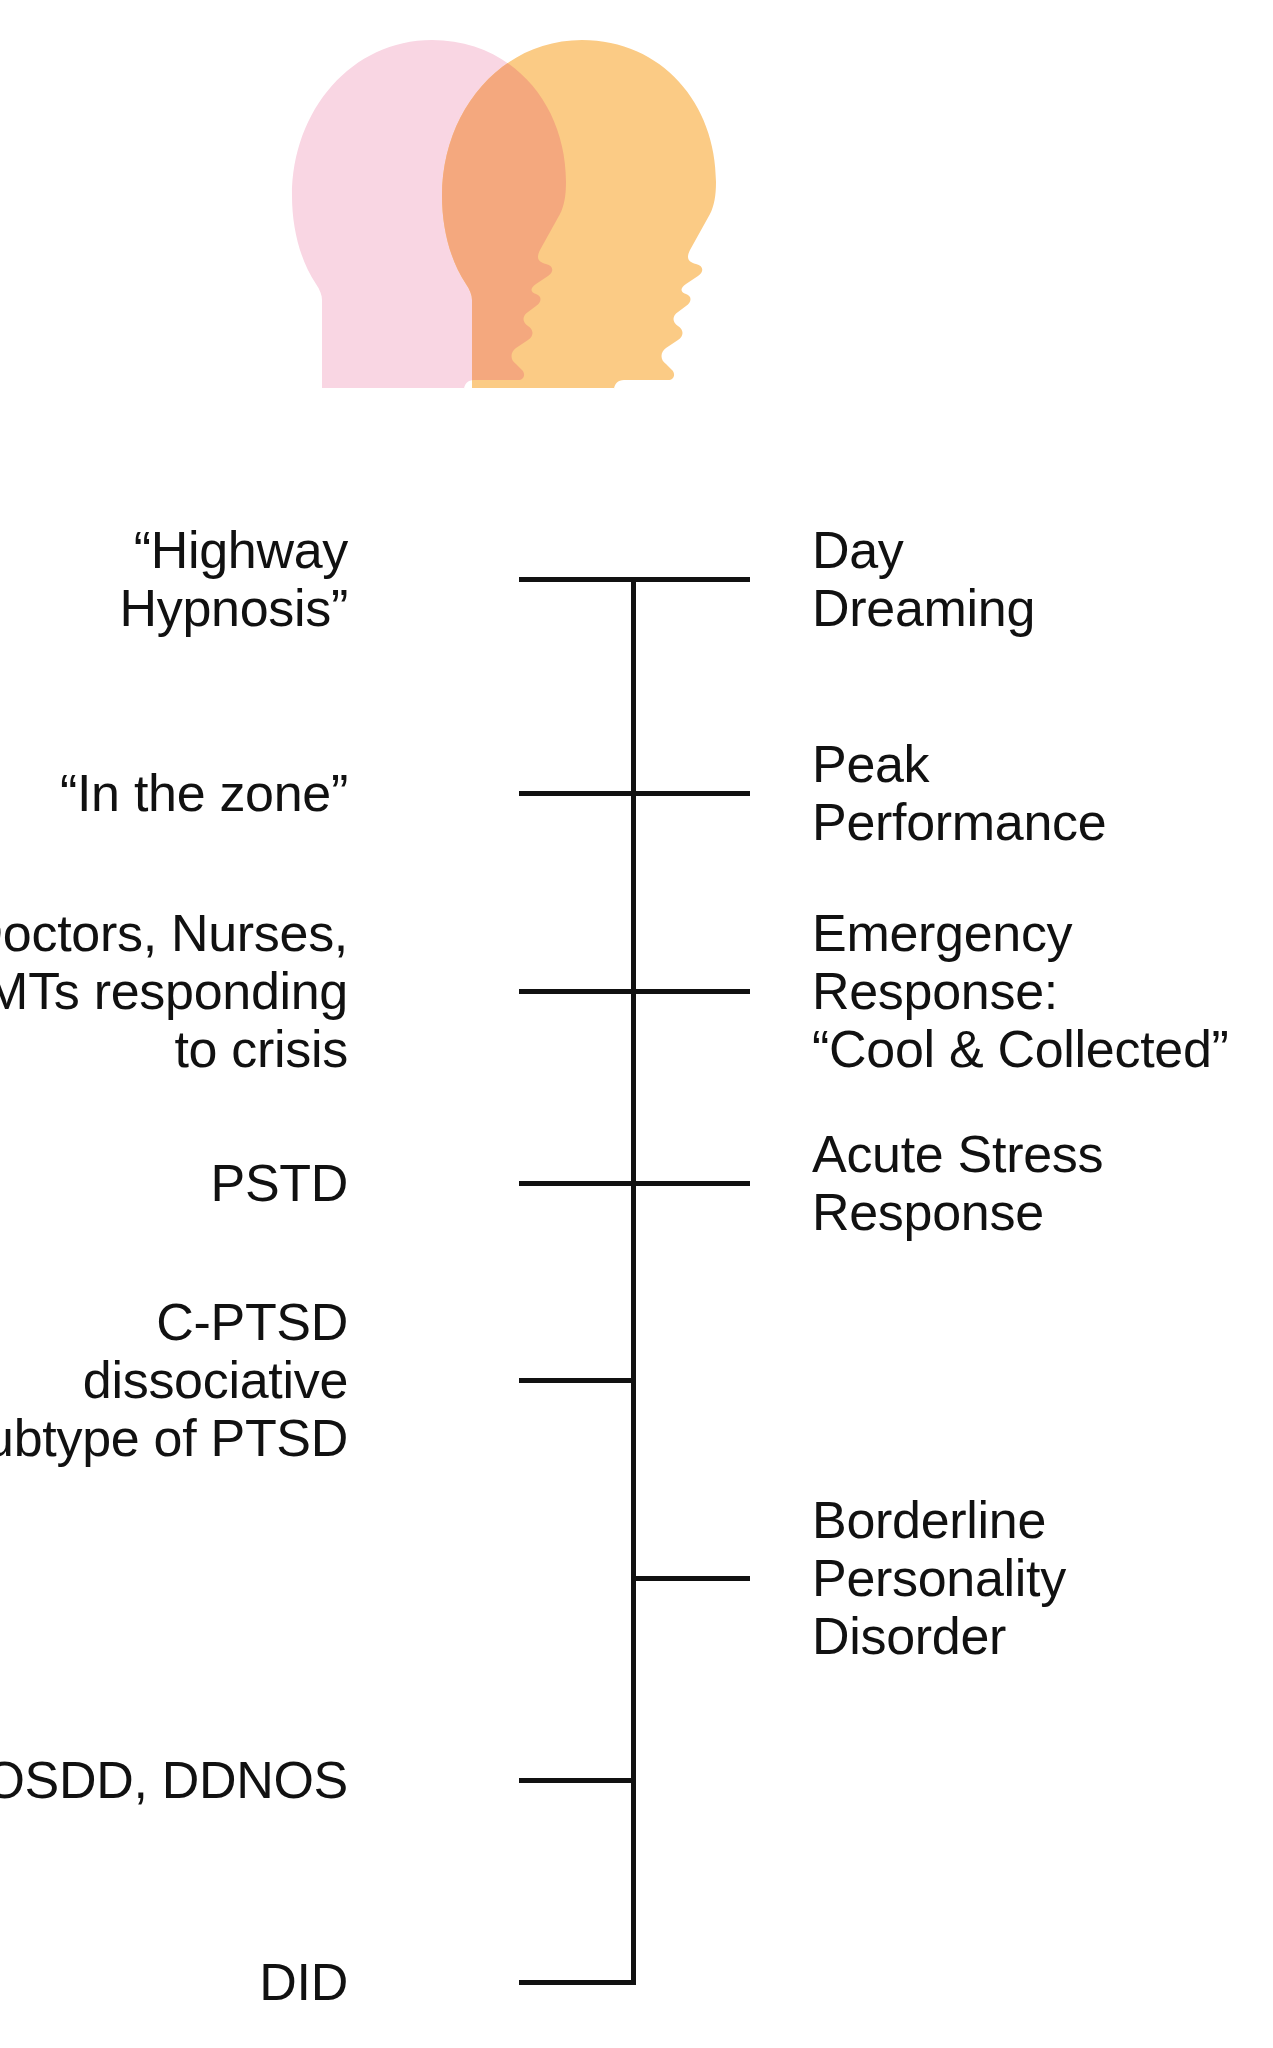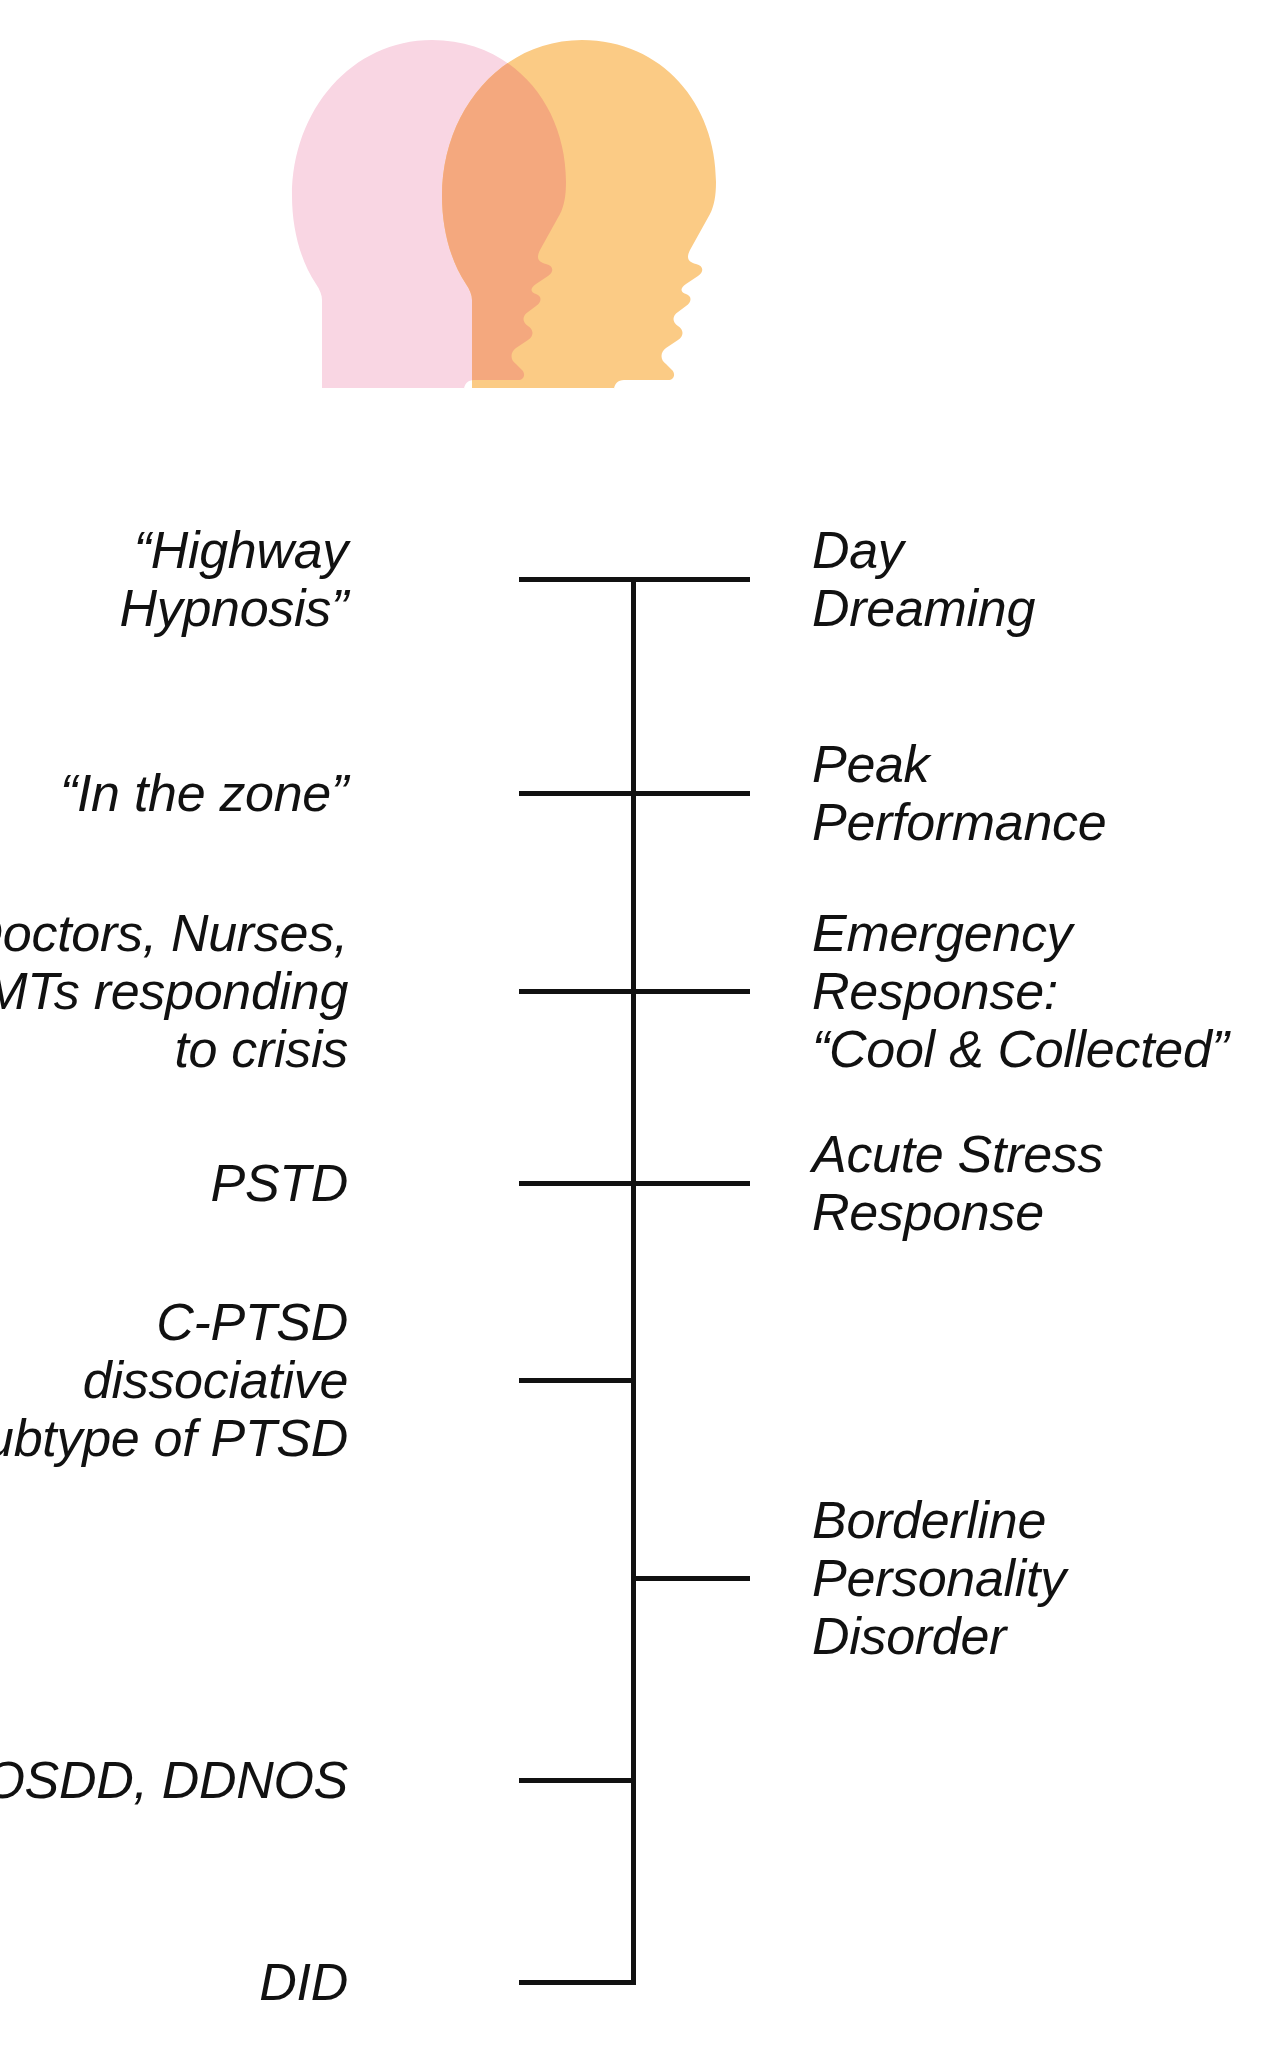--- a/index.html
+++ b/index.html
@@ -14,21 +14,20 @@
     -webkit-font-smoothing: antialiased;
   }
 
   .page {
     position: relative;
     width: 1273px;
     height: 2048px;
     margin: 0 auto;
     background: #ffffff;
     overflow: hidden;
-    font-style: italic;
   }
 
   
   .illustration {
     position: absolute;
     left: 0;
     top: 0;
     width: 1273px;
     height: 400px;
   }

